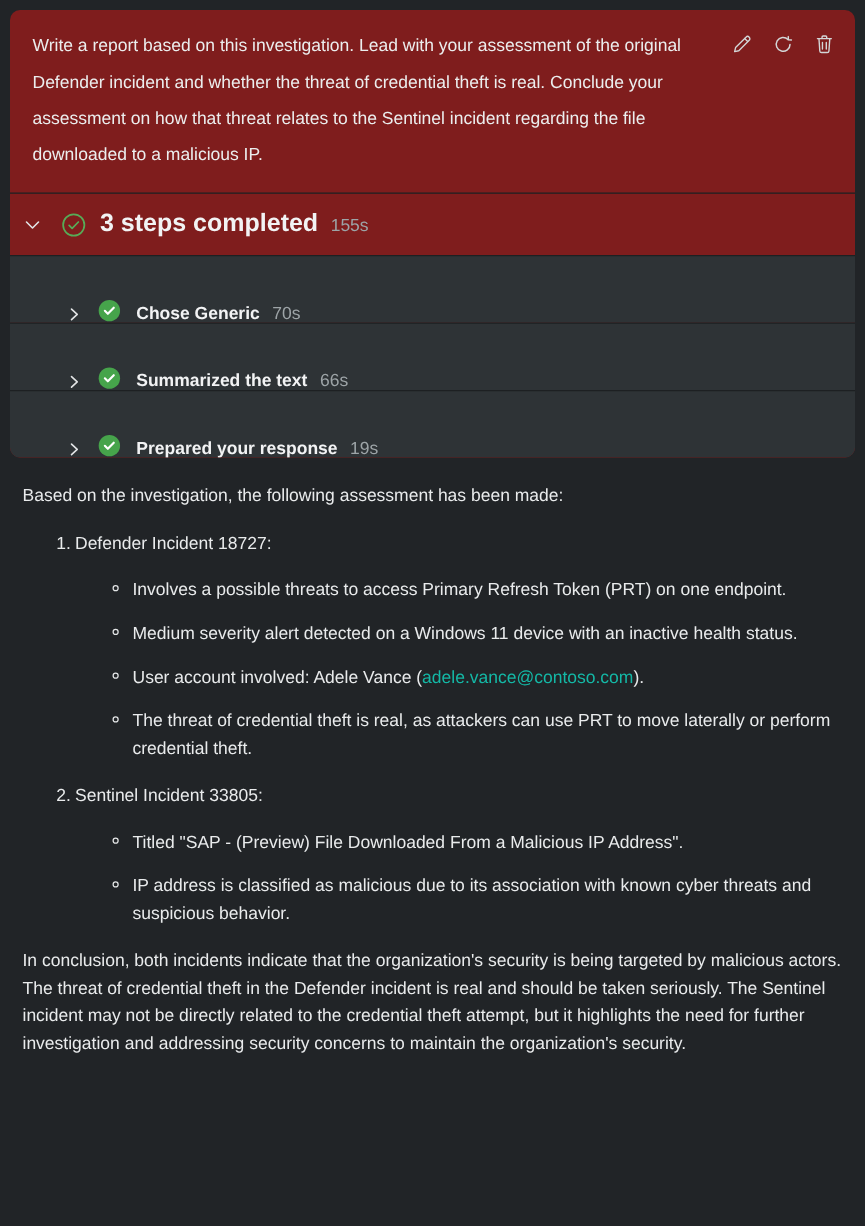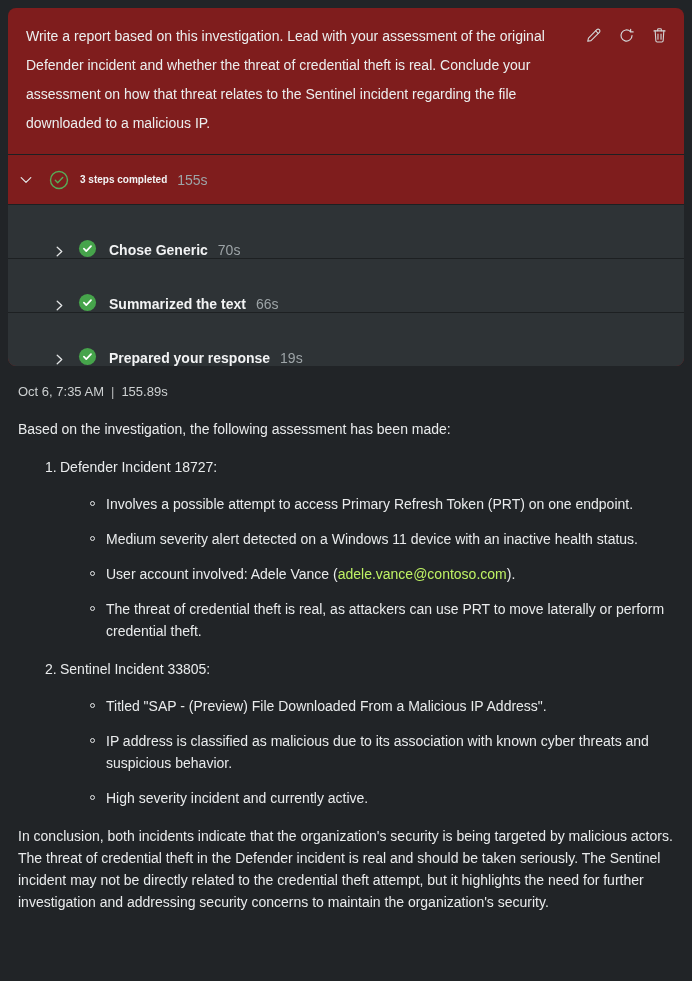--- a/index.html
+++ b/index.html
@@ -58,21 +58,21 @@
     padding-left: 10px;
     border-top: 1px solid #1d2022;
     cursor: pointer;
   }
   .chev { color: #e2e4e5; display: inline-flex; }
   .steps-header .chev svg { width: 16px; height: 16px; }
   .check-ring { margin-left: 14px; display: inline-flex; }
   .check-ring svg { width: 22px; height: 22px; }
   .steps-label {
     margin-left: 10px;
-    font-size: 10px;
+    font-size: 20px;
     font-weight: bold;
     color: #f2f3f4;
   }
   .duration {
     margin-left: 10px;
     font-size: 14px;
     color: #9da4a7;
   }
 
   .step-row {
@@ -126,21 +126,21 @@
   }
   .bullet-marker {
     flex: none;
     width: 5px;
     height: 5px;
     border: 1.3px solid #e4e6e7;
     border-radius: 50%;
     margin: 8px 11px 0 0;
   }
   .link {
-    color: #bef264;
+    color: #14b8a6;
     text-decoration: none;
     cursor: pointer;
   }
   .conclusion { margin-top: 16px; max-width: 656px; }
 </style>
 </head>
 <body>
 
 <div class="page">
 
@@ -237,37 +237,34 @@
             <circle cx="10" cy="10" r="9" fill="#46a44b"></circle>
             <path d="M6.2 10.2l2.5 2.5 5-5.2" fill="none" stroke="#fff" stroke-width="1.8" stroke-linecap="round" stroke-linejoin="round"></path>
           </svg>
       </span>
       <span class="step-label">Prepared your response</span>
       <span class="duration">19s</span>
     </div>
 
   </div>
 
-  <div class="meta">
-    <span>Oct 6, 7:35 AM</span><span class="sep">|</span><span>155.89s</span>
-  </div>
 
   <div class="response">
 
     <p class="intro">Based on the investigation, the following assessment has been made:</p>
 
     <div class="numbered-item">
       <div class="item-head">
         <span class="item-num">1.</span>
         <span><span class="item-title">Defender Incident 18727</span><span>:</span></span>
       </div>
       <ul class="bullets">
         <li>
           <span class="bullet-marker"></span>
-          <span><span>Involves a possible attempt to access Primary Refresh Token (PRT) on one endpoint.</span><a class="link"></a><span></span></span>
+          <span><span>Involves a possible threats to access Primary Refresh Token (PRT) on one endpoint.</span><a class="link"></a><span></span></span>
         </li>
         <li>
           <span class="bullet-marker"></span>
           <span><span>Medium severity alert detected on a Windows 11 device with an inactive health status.</span><a class="link"></a><span></span></span>
         </li>
         <li>
           <span class="bullet-marker"></span>
           <span><span>User account involved: Adele Vance (</span><a class="link">adele.vance@contoso.com</a><span>).</span></span>
         </li>
         <li>
@@ -284,24 +281,20 @@
       </div>
       <ul class="bullets">
         <li>
           <span class="bullet-marker"></span>
           <span><span>Titled "SAP - (Preview) File Downloaded From a Malicious IP Address".</span><a class="link"></a><span></span></span>
         </li>
         <li>
           <span class="bullet-marker"></span>
           <span><span>IP address is classified as malicious due to its association with known cyber threats and suspicious behavior.</span><a class="link"></a><span></span></span>
         </li>
-        <li>
-          <span class="bullet-marker"></span>
-          <span><span>High severity incident and currently active.</span><a class="link"></a><span></span></span>
-        </li>
       </ul>
     </div>
 
     <p class="conclusion">In conclusion, both incidents indicate that the organization's security is being targeted by malicious actors. The threat of credential theft in the Defender incident is real and should be taken seriously. The Sentinel incident may not be directly related to the credential theft attempt, but it highlights the need for further investigation and addressing security concerns to maintain the organization's security.</p>
 
   </div>
 
 </div>
 
 </body></html>

